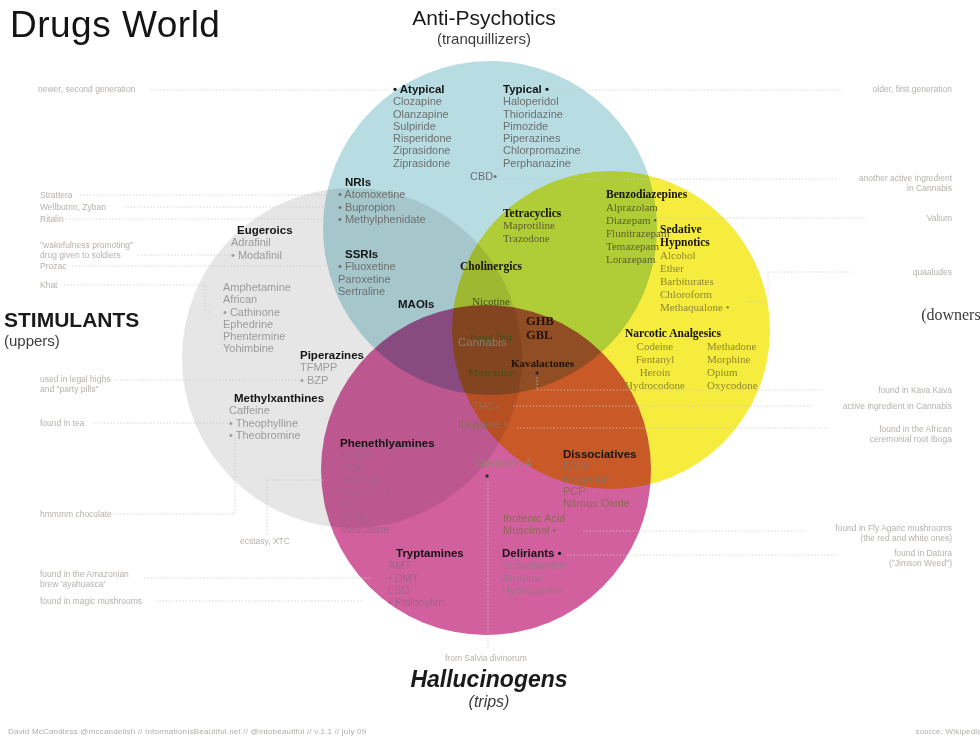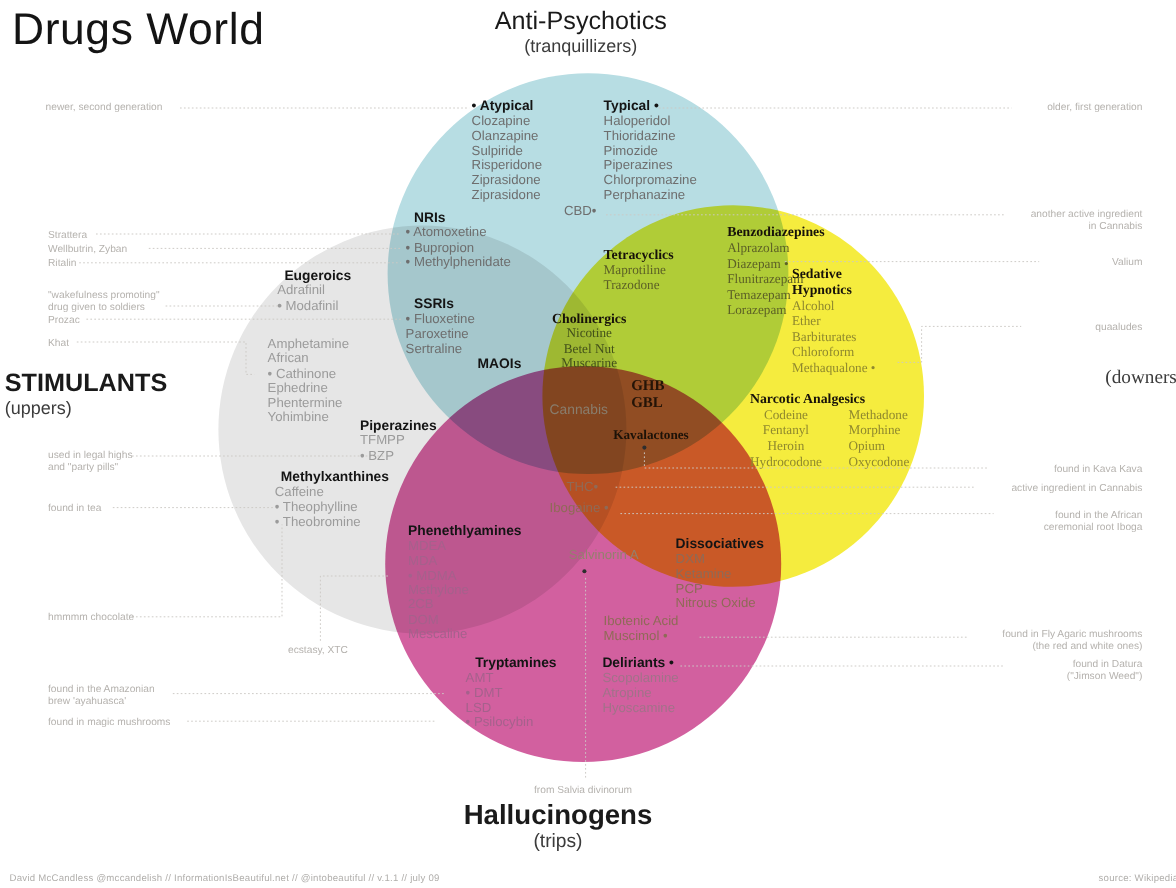--- a/index.html
+++ b/index.html
@@ -11,21 +11,21 @@
   #lines{pointer-events:none;}
   .blk{position:absolute;z-index:5;font-size:11px;line-height:12.3px;letter-spacing:0;}
   .blk .h{font-weight:bold;color:#141414;font-size:11.5px;white-space:pre-line;}
   .serif{font-family:"Liberation Serif",serif;}
   .serif .h{color:#17120a;}
   .it{white-space:nowrap;}
   .c-cyan .it{color:#6e6e6e;}
   .c-gray .it{color:#9b9b9b;}
   .c-benzo .it{color:#5c6026;}
   .c-yellow .it{color:#8f882e;}
-  .c-chol .it{color:#43511a;}
+  .c-chol .it{color:#43511a;margin-top:23px;}
   .c-mag .it{color:#a5618c;}
   .c-muted .it{color:#8f6a57;}
   .c-delir .it{color:#a17289;}
   .single{position:absolute;z-index:5;font-size:11px;white-space:pre-line;}
   .ann{position:absolute;z-index:6;font-size:8.5px;line-height:10px;color:#b5b2ae;white-space:pre-line;}
   .ann.r{text-align:right;}
   .bigtitle{position:absolute;z-index:6;color:#141414;font-size:37px;letter-spacing:.5px;}
   .cat{position:absolute;z-index:6;text-align:center;}
   .cat .l1{font-size:21px;color:#1a1a1a;}
   .cat .l2{font-size:15px;color:#3c3c3c;}
@@ -84,21 +84,21 @@
 
   <div class="cat" style="left:4px;top:308px;width:160px;text-align:left;">
     <div class="l1" style="font-weight:bold;">STIMULANTS</div>
     <div class="l2">(uppers)</div>
   </div>
 
   <div class="cat serif" style="right:4px;top:306px;width:170px;text-align:right;">
     <div class="l2" style="font-size:16px;">(downers)</div>
   </div>
 
-  <div class="cat" style="left:340px;top:666px;width:250px;">
+  <div class="cat" style="left:364px;top:666px;width:250px;font-style:italic;">
     <div class="l1" style="font-weight:bold;font-size:23px;">Hallucinogens</div>
     <div class="l2" style="font-size:16px;">(trips)</div>
   </div>
 
   <div class="blk c-cyan" style="left:393px;top:83px;">
     <div class="h">• Atypical</div>
     <div>
         <div class="it">Clozapine</div>
         <div class="it">Olanzapine</div>
         <div class="it">Sulpiride</div>

